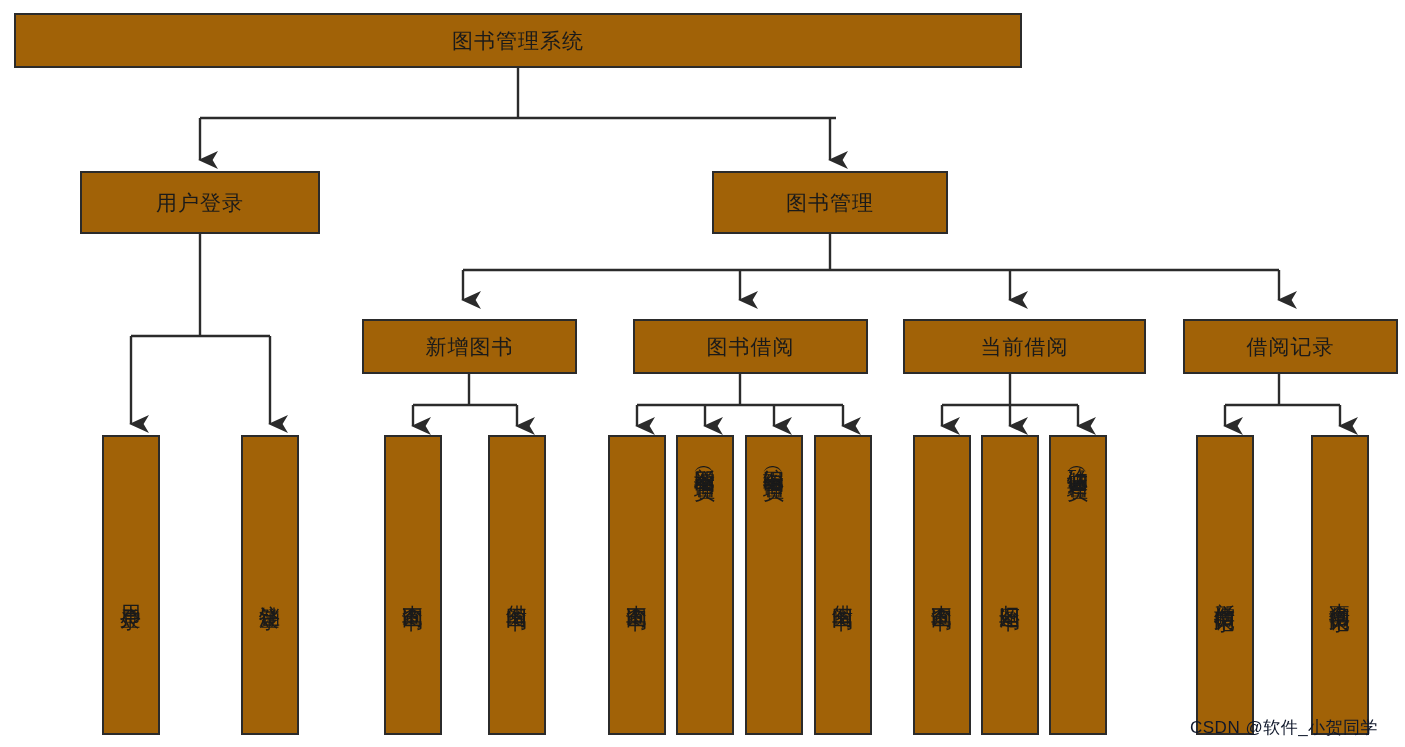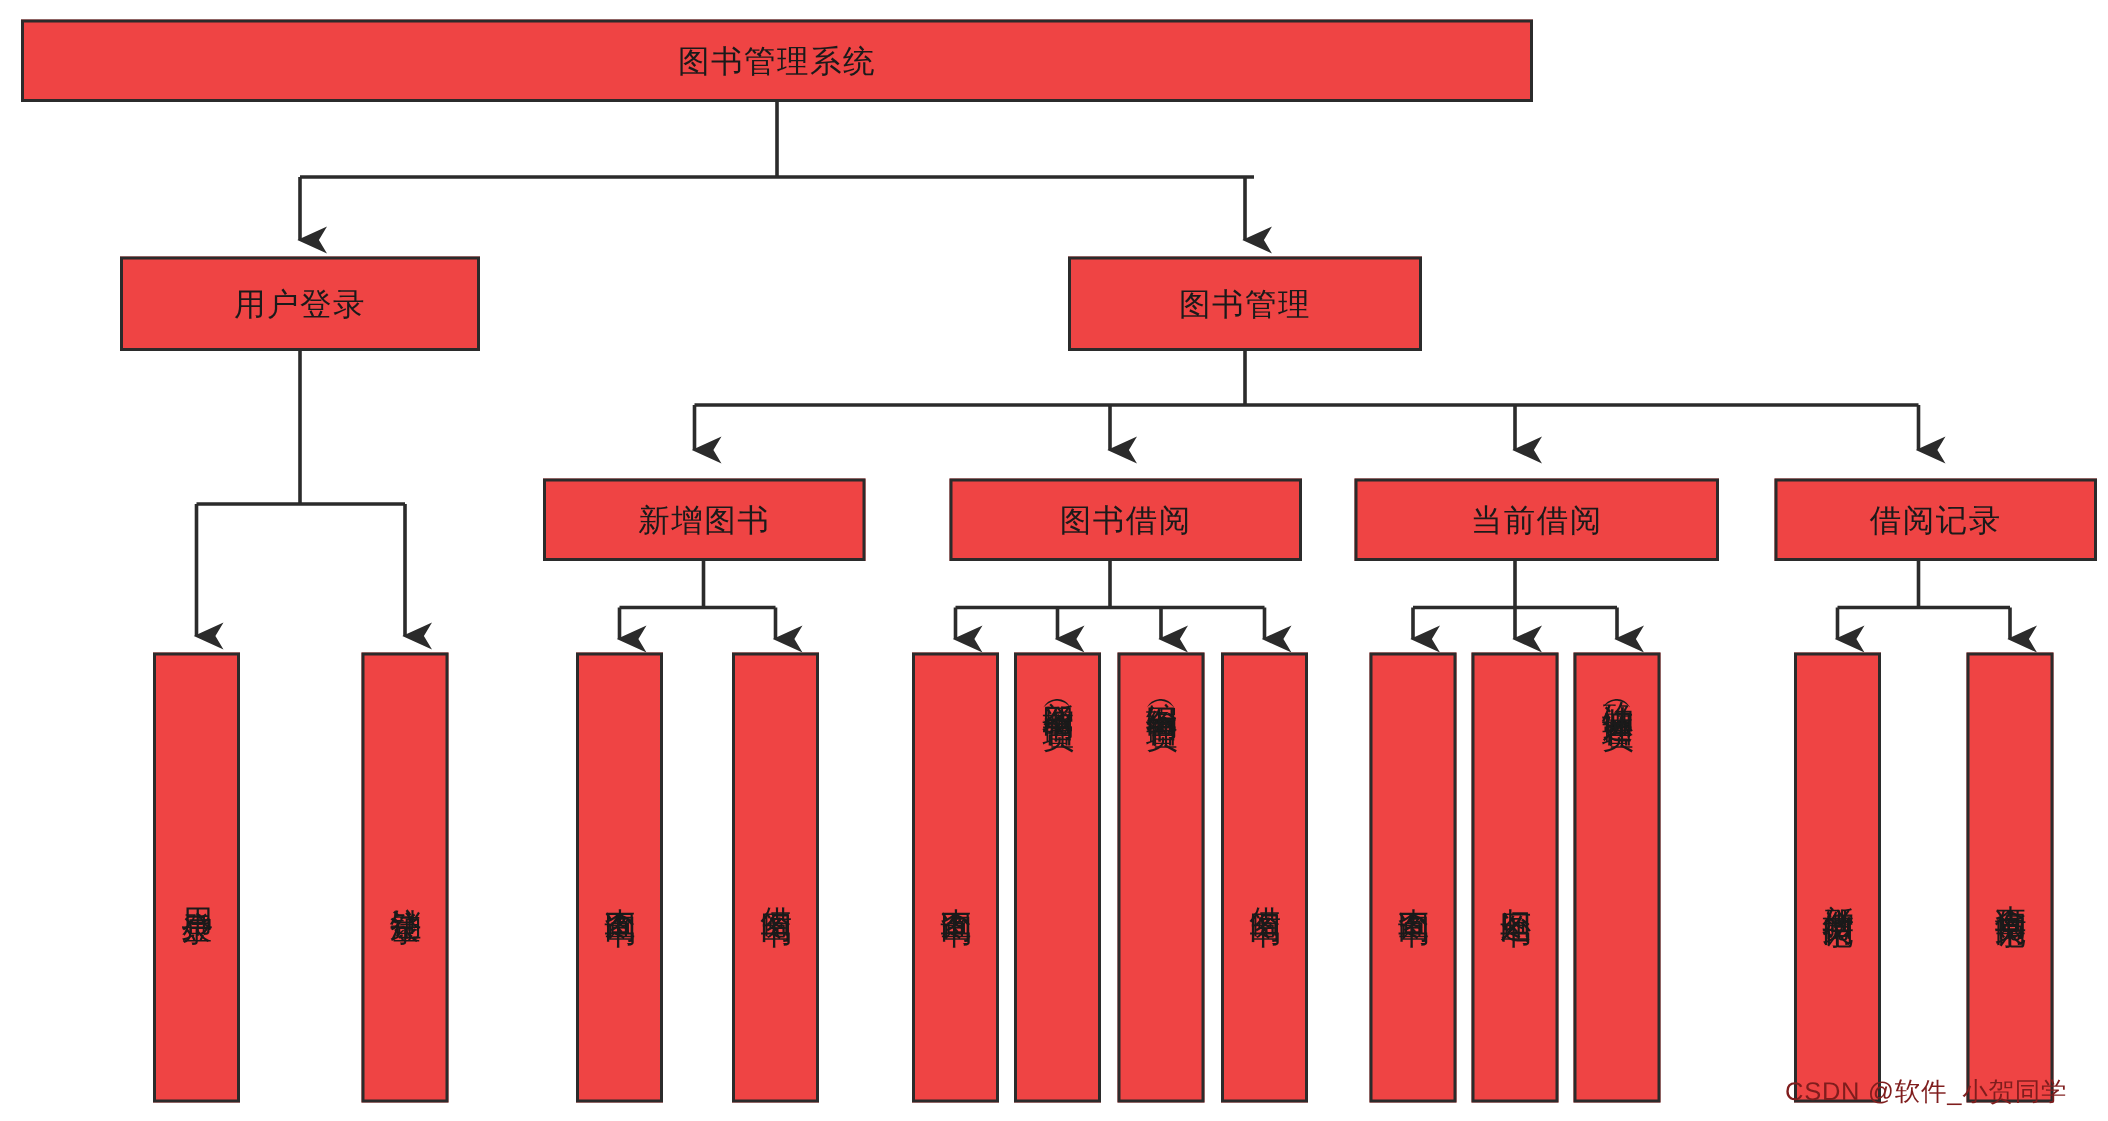--- a/index.html
+++ b/index.html
@@ -21,21 +21,21 @@
     position: absolute;
     left: 0;
     top: 0;
     width: 1405px;
     height: 747px;
     pointer-events: none;
   }
   .node {
     position: absolute;
     box-sizing: border-box;
-    background: #ef4444;
+    background: #a16207;
     border: 2px solid #2b2b2b;
     display: flex;
     align-items: center;
     justify-content: center;
     color: #1a1a1a;
   }
   .node.horiz {
     font-size: 21px;
     letter-spacing: 1px;
   }
@@ -48,21 +48,21 @@
     justify-content: flex-start;
     padding-top: 14px;
     line-height: 1;
   }
   .node.vert.center-ish {
     justify-content: center;
   }
   .watermark {
     position: absolute;
     font-size: 17px;
-    color: #7f1d1d;
+    color: #0f172a;
     white-space: nowrap;
     letter-spacing: 0.5px;
   }
 </style>
 </head>
 <body>
 
 <div id="canvas">
 
   <svg class="wires" viewBox="0 0 1405 747">

